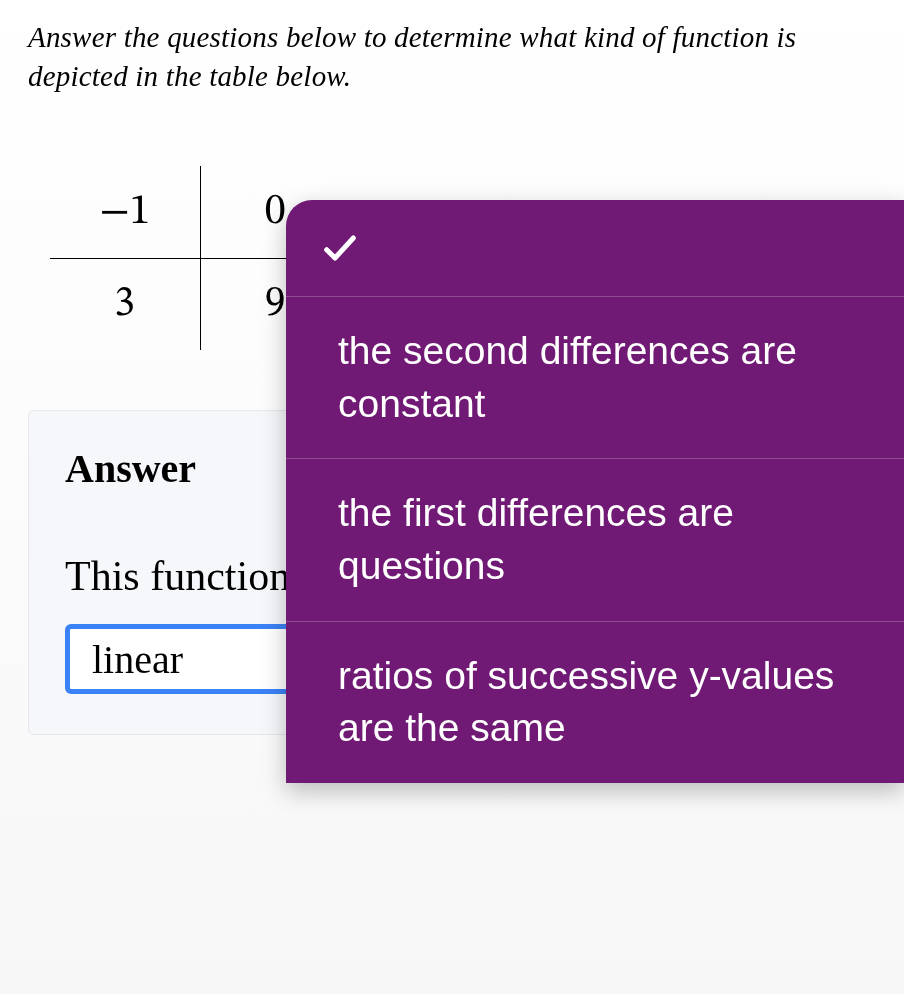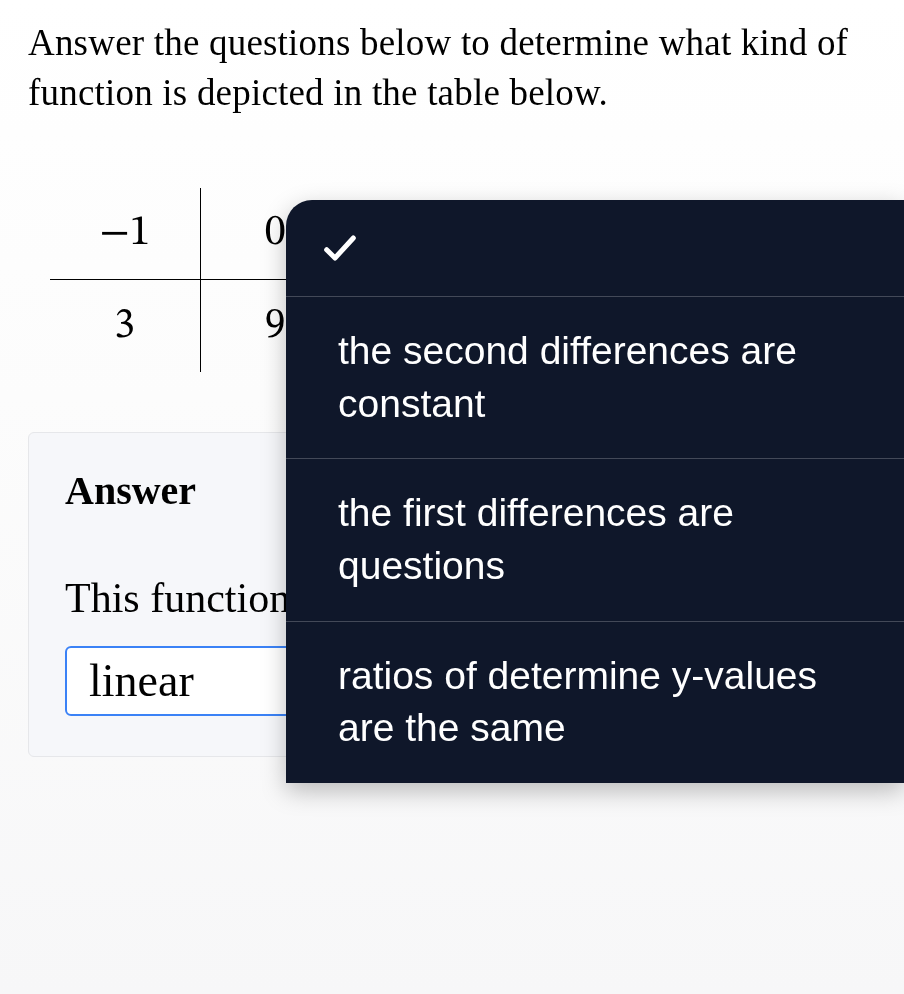--- a/index.html
+++ b/index.html
@@ -13,24 +13,25 @@
     font-family: Georgia, 'Times New Roman', serif;
     background: linear-gradient(to bottom, #ffffff 0%, #fcfcfc 40%, #f7f7f8 100%);
     position: relative;
     overflow: hidden;
     color: #000;
   }
   .content {
     padding: 18px 28px 0 28px;
   }
   .prompt {
-    font-size: 37px;
+    font-size: 29px;
     line-height: 1.35;
     font-weight: 400;
     letter-spacing: 0.2px;
+    font-style: italic;
   }
   .table-wrap {
     margin-top: 70px;
     padding-left: 22px;
   }
   table.data {
     border-collapse: collapse;
   }
   table.data td {
     border: 1.5px solid #000;
@@ -69,36 +70,36 @@
     font-size: 42px;
     font-weight: 400;
   }
   .select-row {
     margin-top: 24px;
   }
   .select-box {
     display: inline-flex;
     align-items: center;
     background: #fff;
-    border: 2px solid #3b82f6;
+    border: 5px solid #3b82f6;
     border-radius: 6px;
     height: 70px;
     padding: 0 22px;
-    font-size: 46px;
+    font-size: 40px;
     font-family: Georgia, serif;
     width: 240px;
   }
 
   
   .dropdown {
     position: absolute;
     top: 200px;
     left: 286px;
     right: 0;
-    background: #0f172a;
+    background: #701a75;
     border-top-left-radius: 26px;
     border-bottom-left-radius: 0;
     color: #fff;
     font-family: -apple-system, BlinkMacSystemFont, 'Segoe UI', Helvetica, Arial, sans-serif;
     box-shadow: 0 8px 24px rgba(0,0,0,0.25);
     overflow: hidden;
   }
   .dropdown .dd-item {
     padding: 28px 40px 28px 52px;
     font-size: 39px;
@@ -151,14 +152,14 @@
 <div class="dropdown">
   <div class="dd-item first">
     <span class="check-icon">
       <svg viewBox="0 0 24 24" fill="none" stroke="#ffffff" stroke-width="3" stroke-linecap="round" stroke-linejoin="round">
         <polyline points="4 13 9 18 20 6"></polyline>
       </svg>
     </span>
   </div>
   <div class="dd-item">the second differences are constant</div>
   <div class="dd-item">the first differences are questions</div>
-  <div class="dd-item">ratios of determine y-values are the same</div>
+  <div class="dd-item">ratios of successive y-values are the same</div>
 </div>
 
 </body></html>

